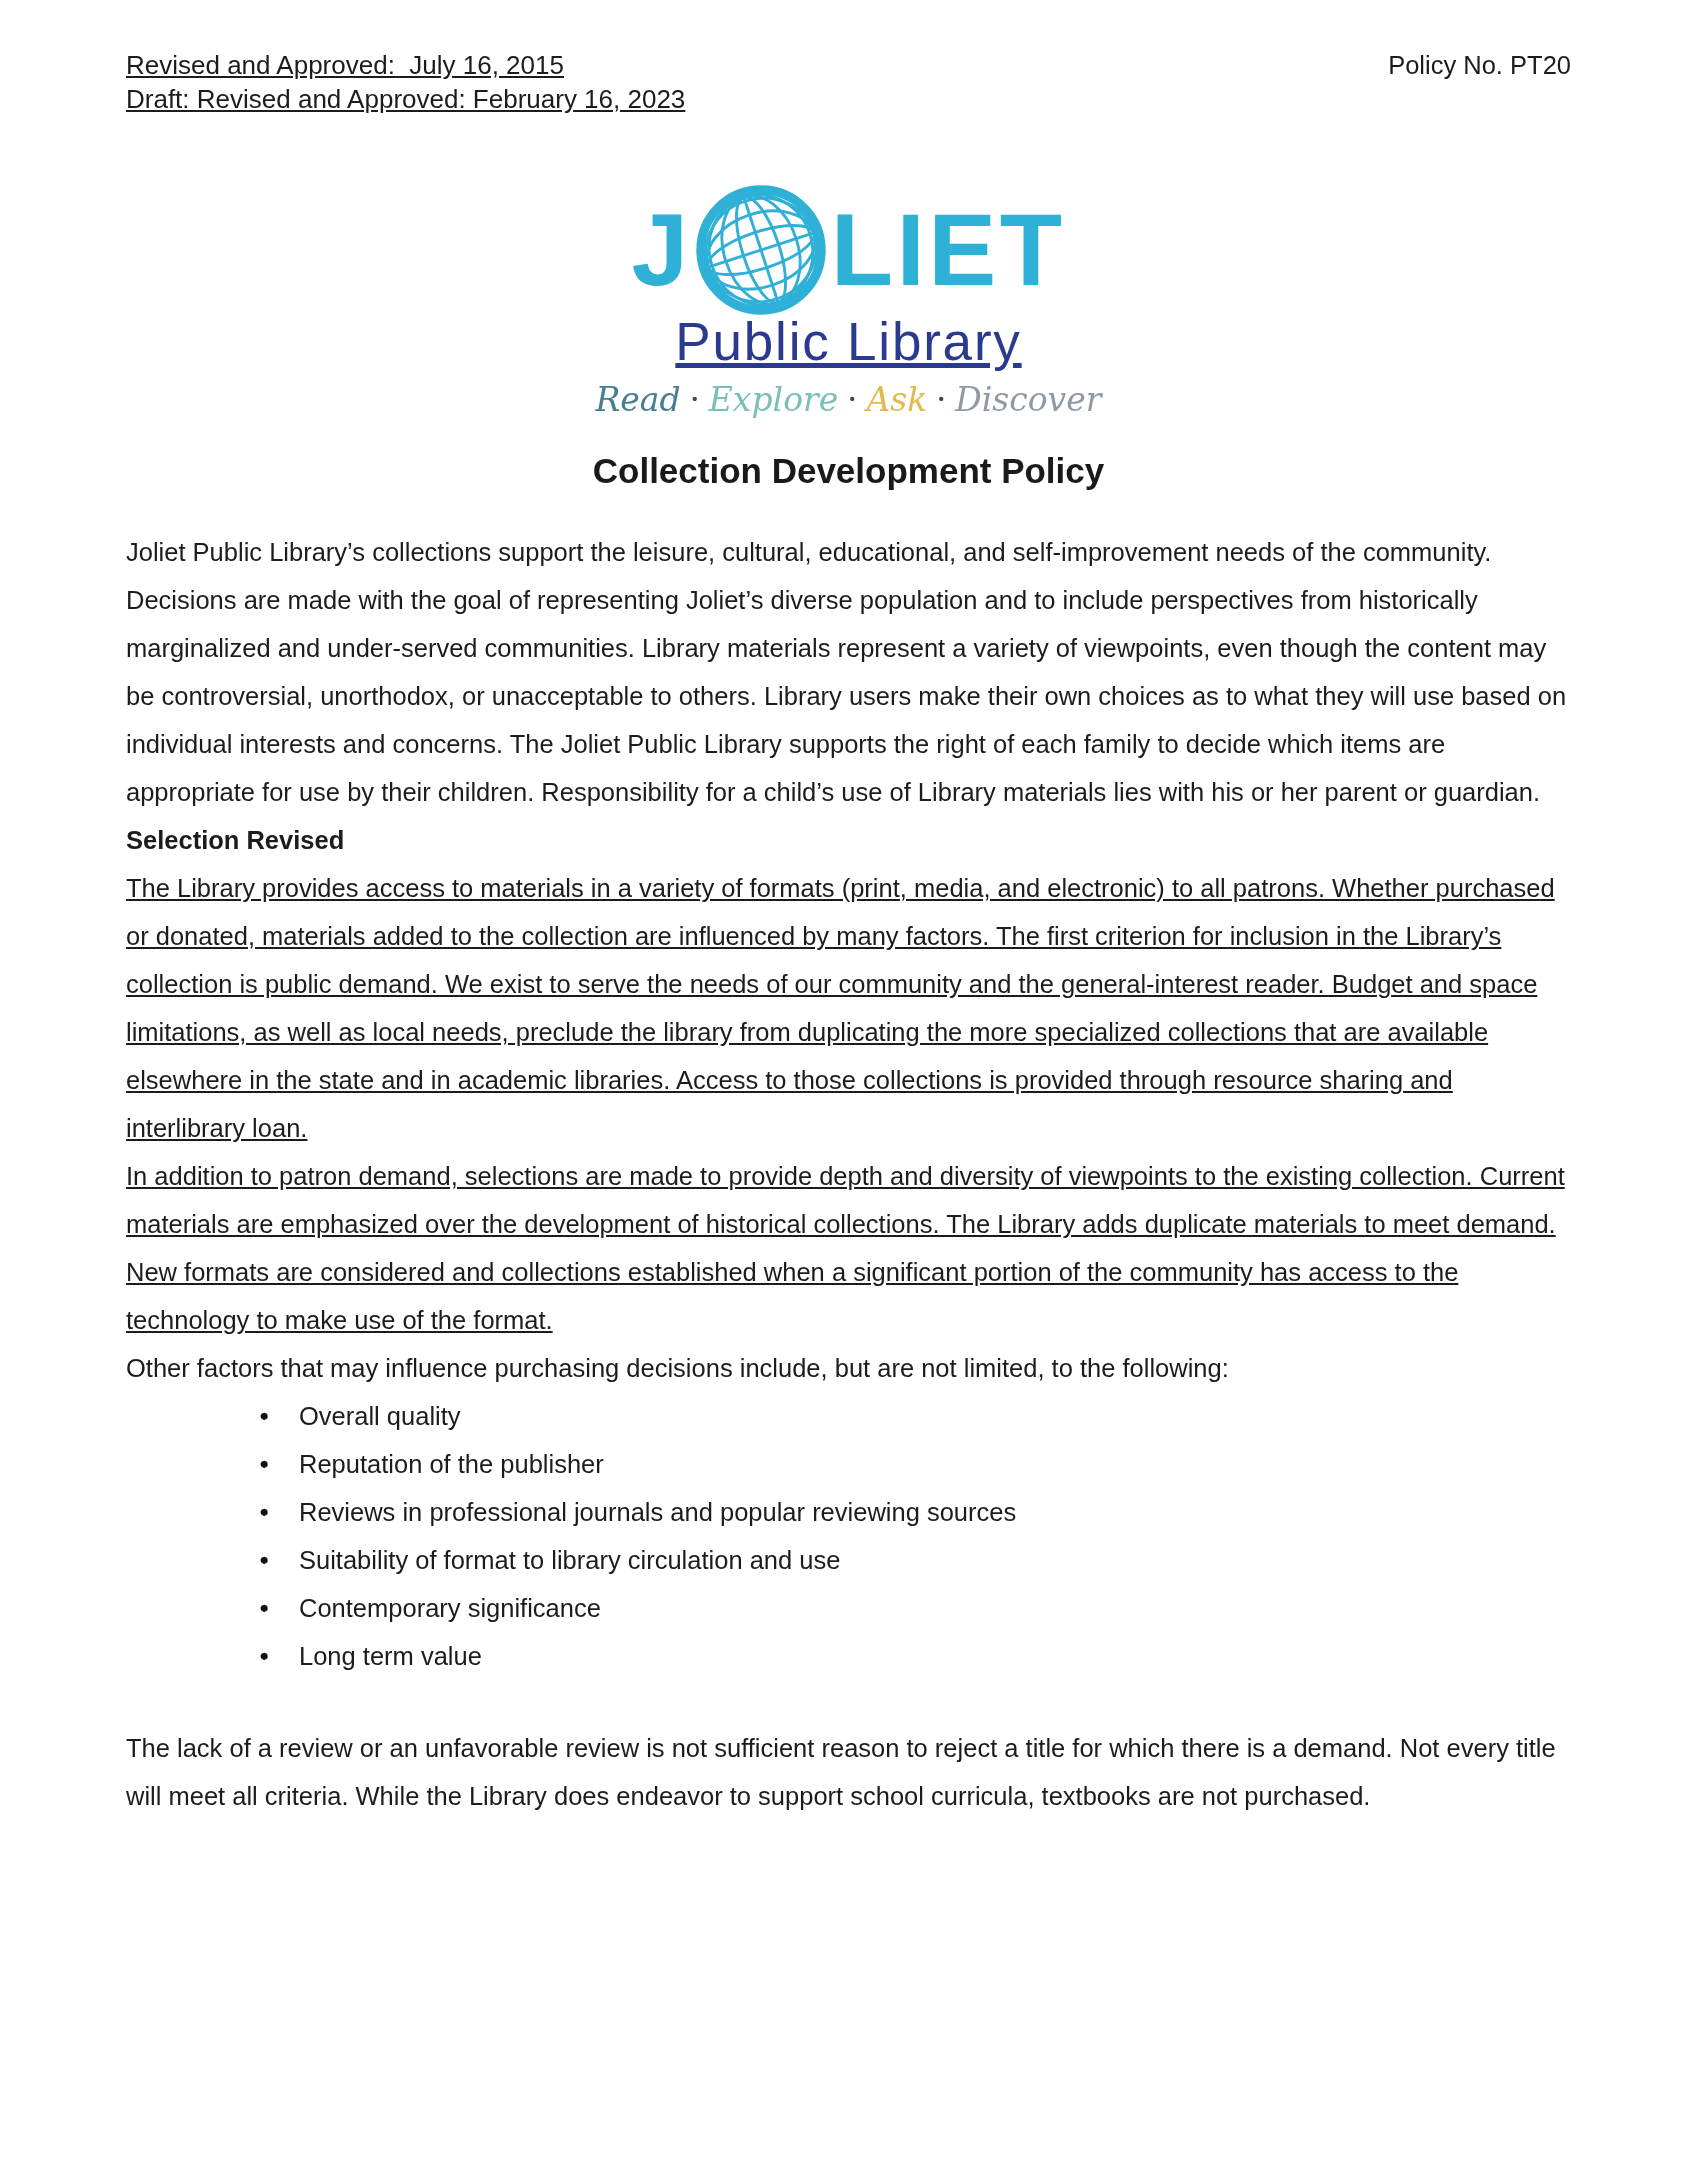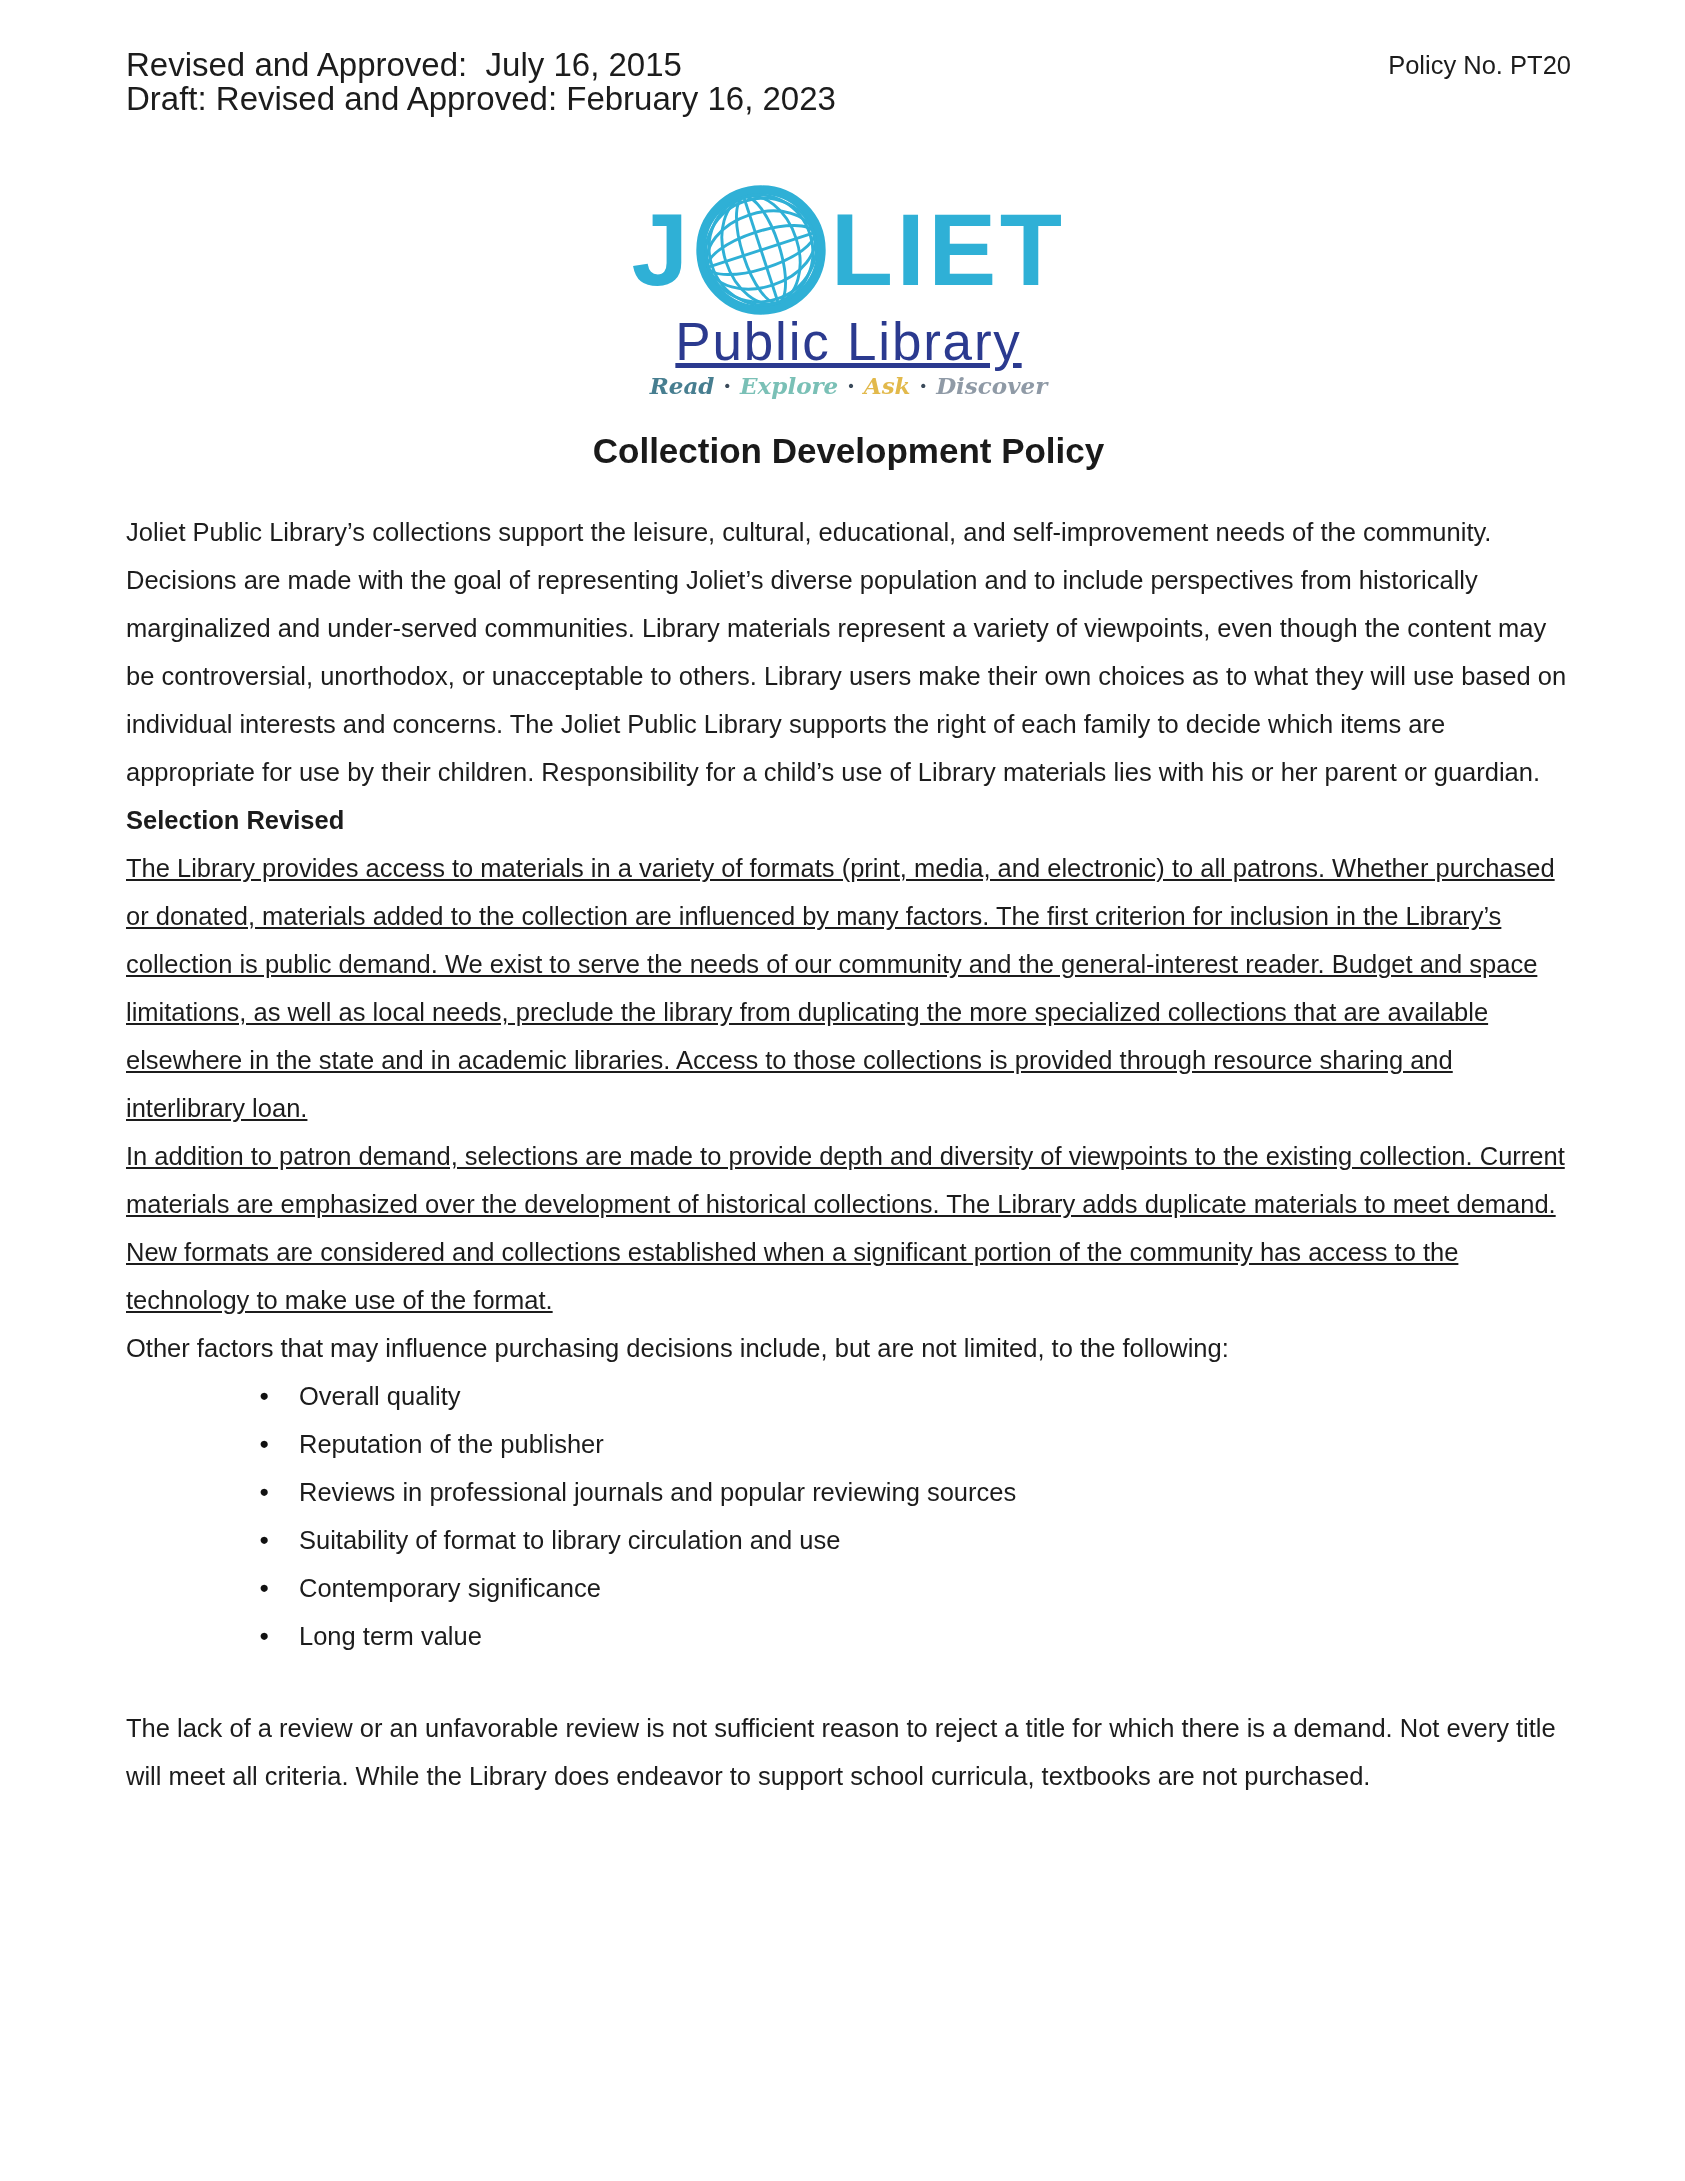--- a/index.html
+++ b/index.html
@@ -14,21 +14,21 @@
     overflow: hidden;
     padding: 48px 114px 0 126px;
   }
 
   
   .doc-header {
     display: flex;
     justify-content: space-between;
     align-items: flex-start;
   }
-  .doc-header-left { font-size: 33px; line-height: 34px; }
+  .doc-header-left { font-size: 26px; line-height: 34px; text-decoration: underline; }
   .doc-header-line { white-space: pre-wrap; }
   .policy-no { font-size: 25.5px; line-height: 34px; }
 
   
   .logo-block {
     margin-top: 68px;
     text-align: center;
   }
   .wordmark {
     display: flex;
@@ -44,25 +44,25 @@
   .logo-subtitle {
     margin-top: -3.5px;
     font-size: 53px;
     font-weight: 400;
     letter-spacing: 1.8px;
     color: #2b3a8f;
     line-height: 1.1;
     text-decoration: underline;
   }
   .logo-tagline {
-    margin-top: 1px;
+    margin-top: 9px;
     font-family: "DejaVu Serif", "Liberation Serif", serif;
     font-style: italic;
-    font-weight: 700;
-    font-size: 23px;
+    font-weight: 400;
+    font-size: 33px;
     line-height: 1.2;
   }
   .tag-sep { color: #3a4a5a; padding: 0 8.8px; font-style: normal; }
   .tag-read { color: #477e90; }
   .tag-explore { color: #7ac0b6; }
   .tag-ask { color: #e2b94b; }
   .tag-discover { color: #8f9aa6; }
 
   
   .page-title {

